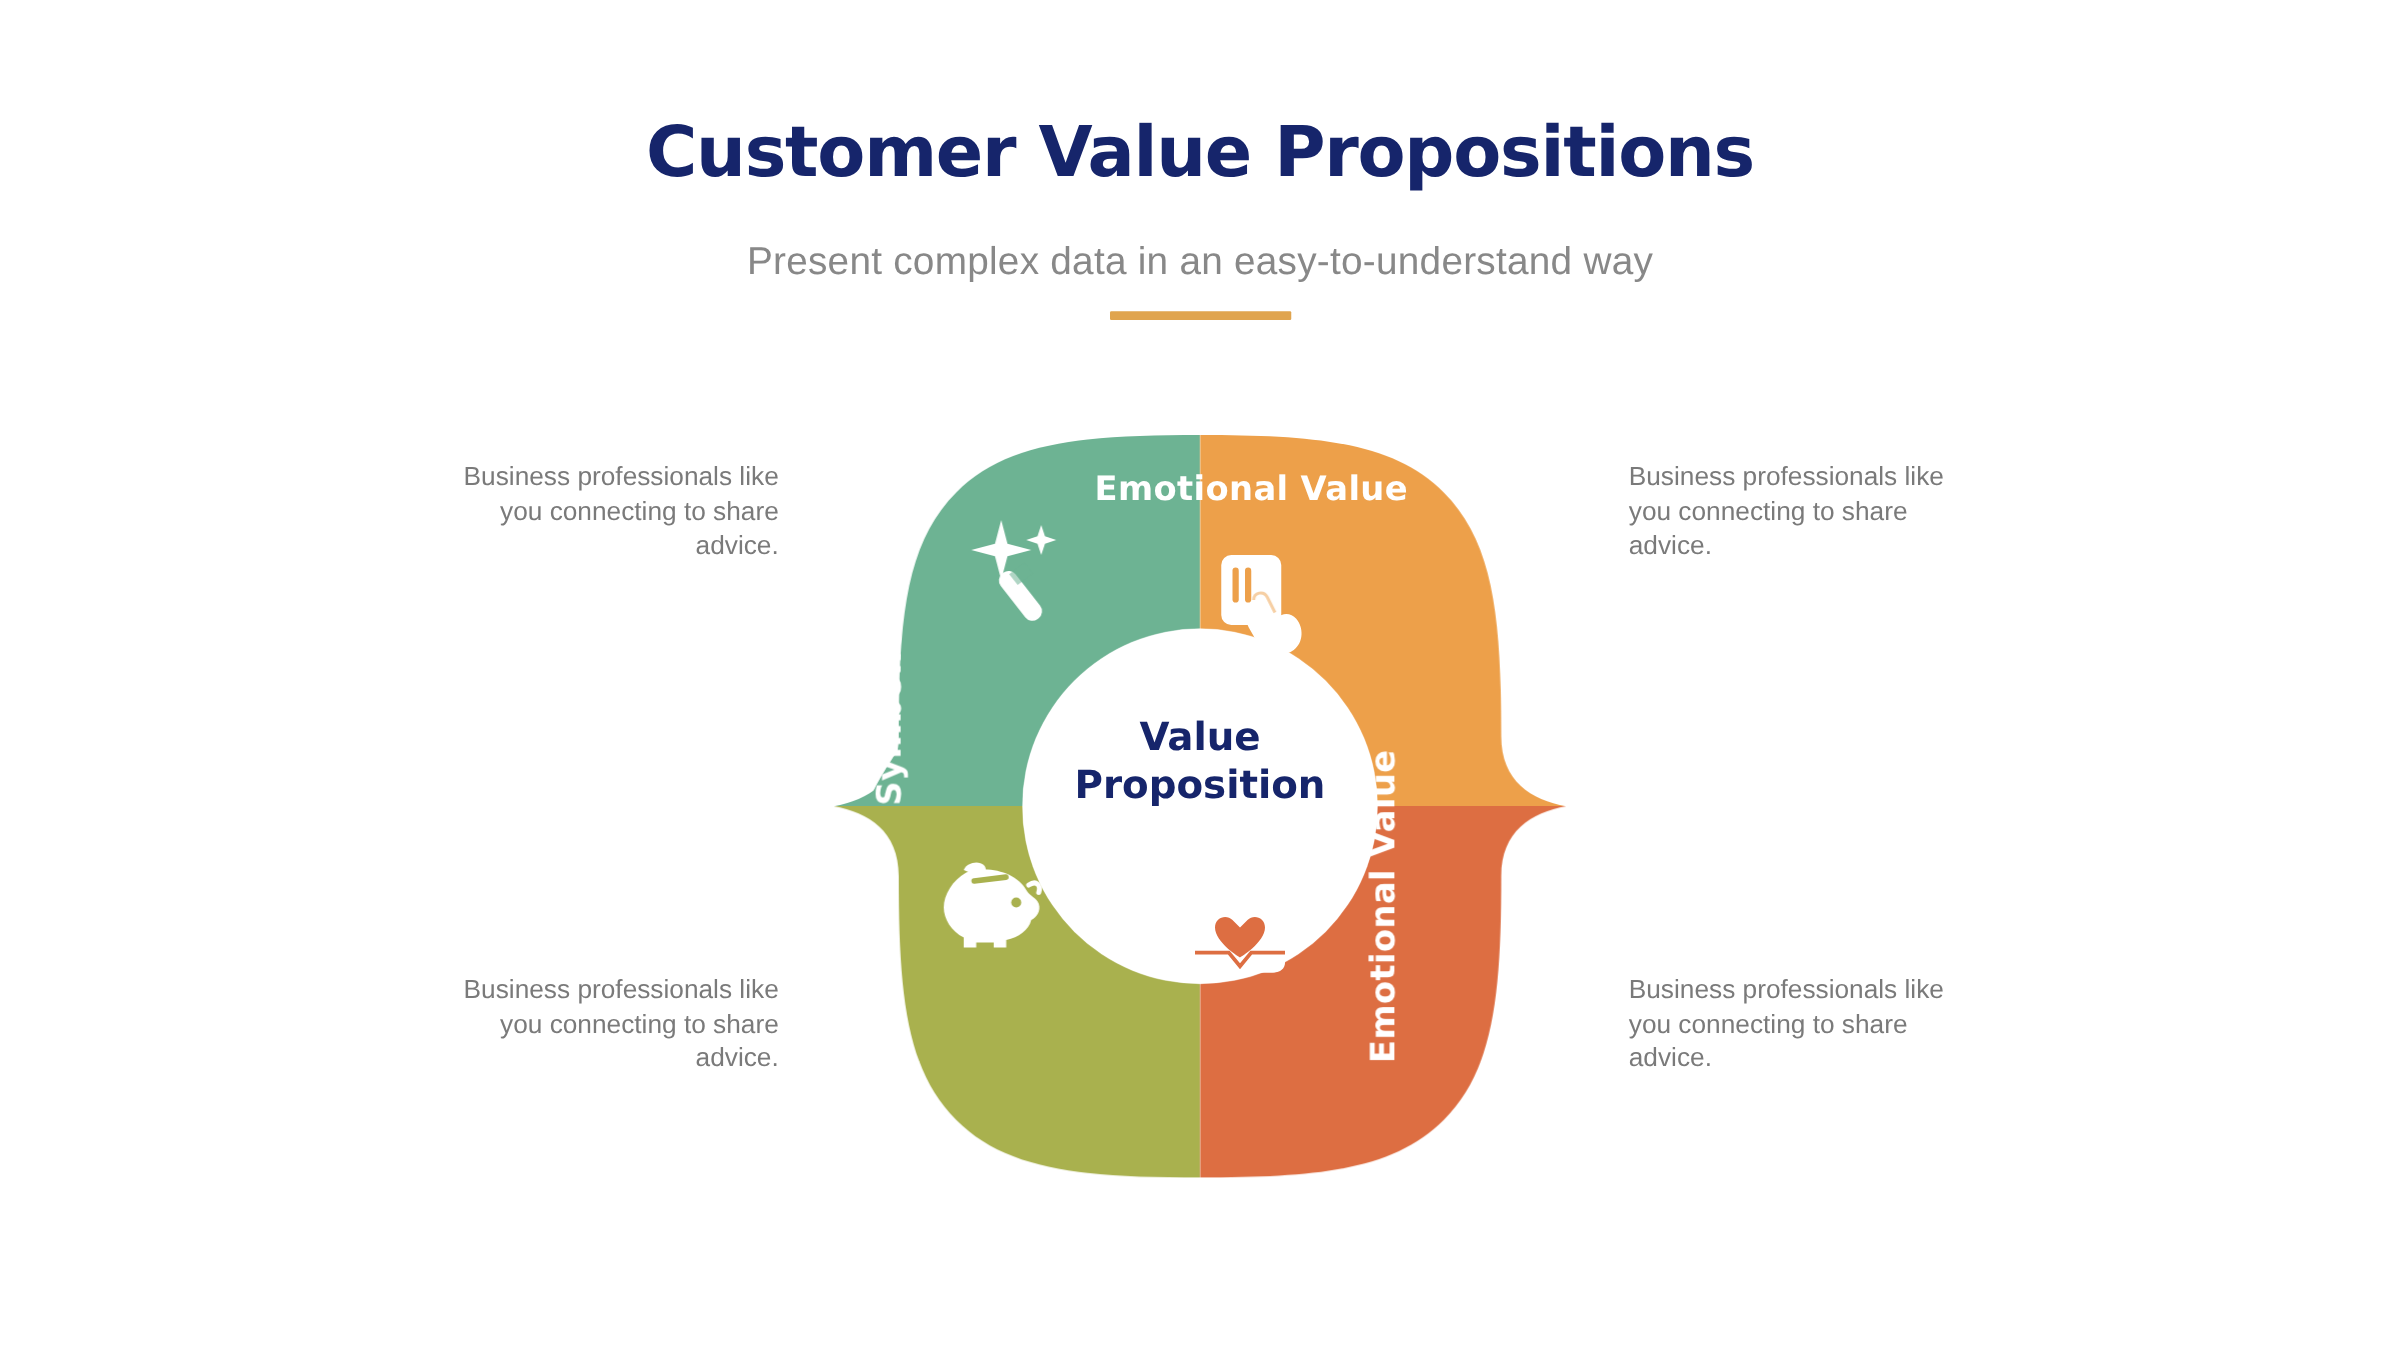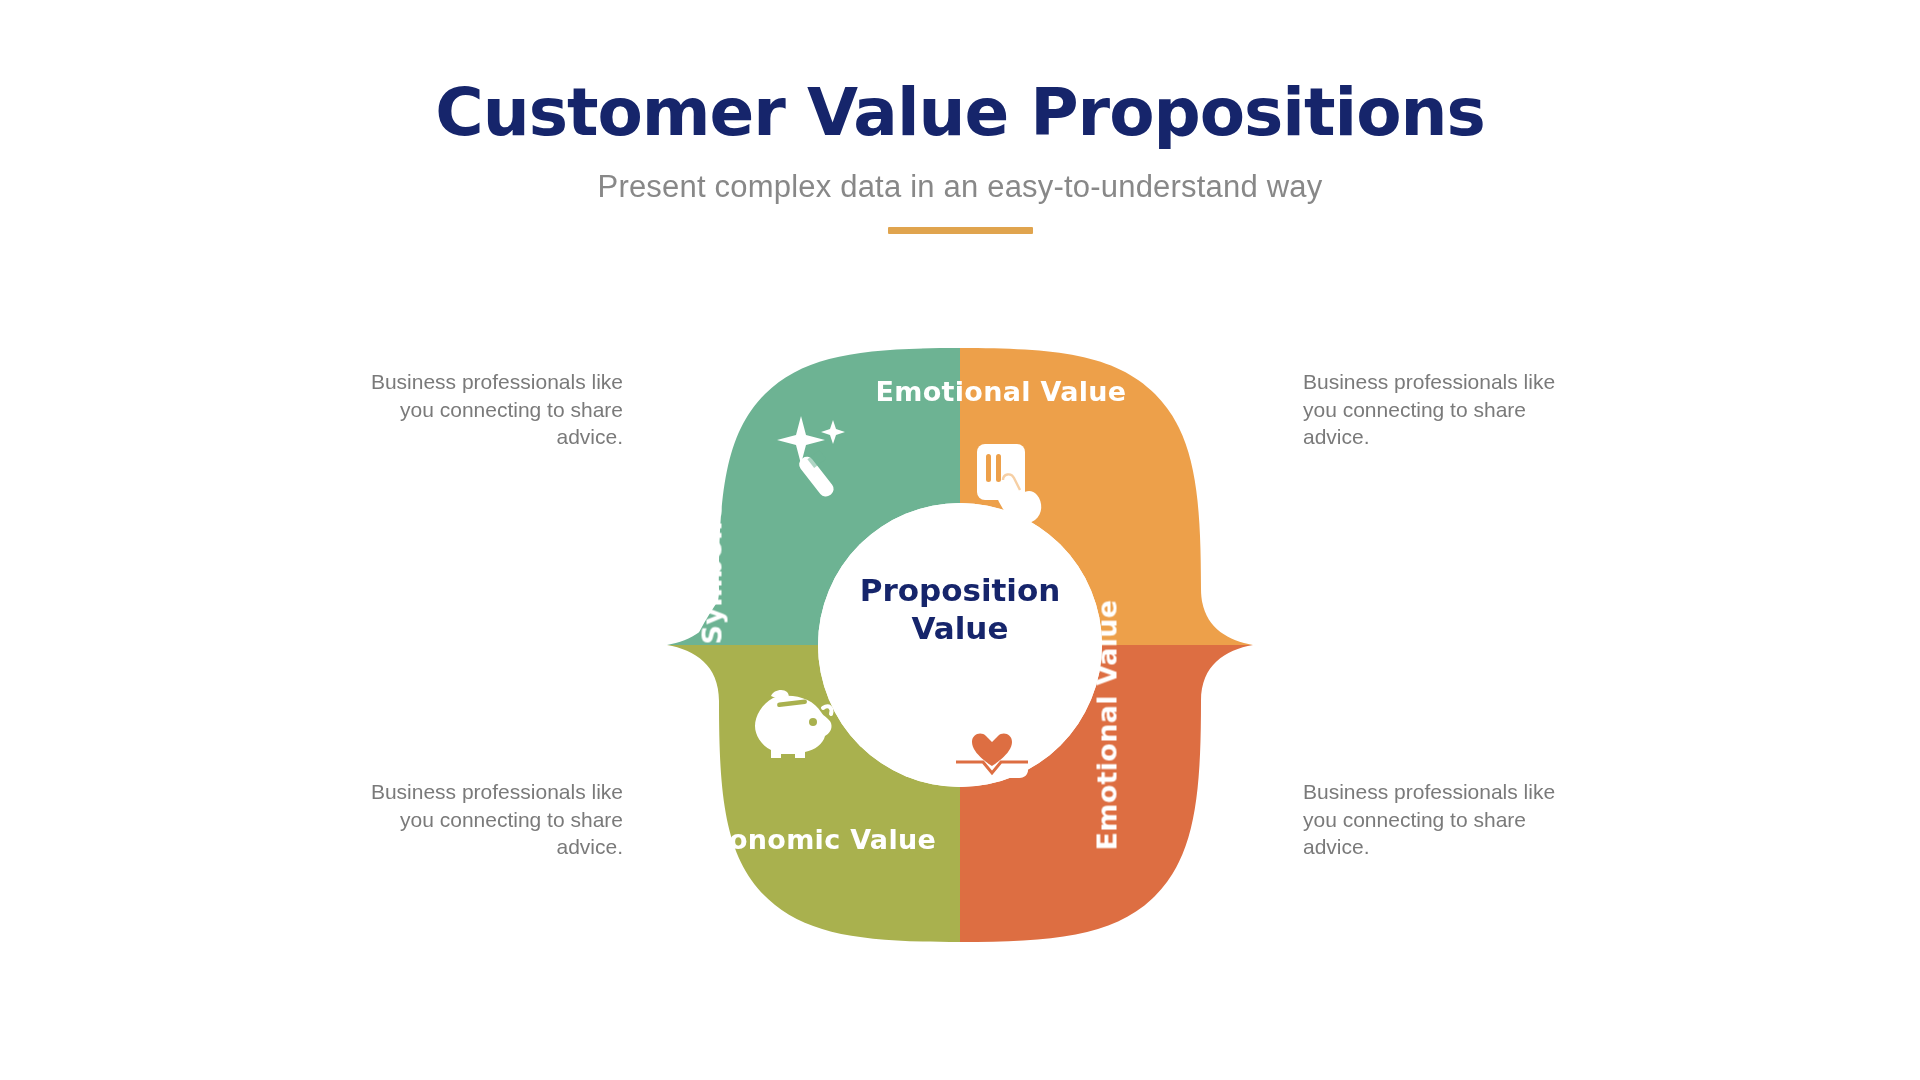--- a/index.html
+++ b/index.html
@@ -17,23 +17,23 @@
 
   
   .header {
     position: absolute;
     top: 0;
     left: 0;
     width: 1920px;
     text-align: center;
   }
   .page-title {
-    margin: 0;
+    margin: 16px;
     padding-top: 78px;
-    font-size: 66px;
+    font-size: 56px;
     font-weight: bold;
     color: #16256B;
     letter-spacing: -1px;
     line-height: 1.05;
     font-family: "DejaVu Sans", sans-serif;
   }
   .page-subtitle {
     margin: 0;
     padding-top: 22px;
     font-size: 31px;
@@ -222,31 +222,30 @@
       <g clip-path="url(#clipBL)">
         <path d="M305,602 C210,602 150,596 110,556 C70,516 64,456 64,361
                  C64,325 40,310 12,305 L305,305 Z" fill="#A9B14E"></path>
       </g>
     </g>
 
     <circle cx="305" cy="305" r="142" fill="#FFFFFF"></circle>
   </svg>
 
   <div class="center-label">
+    <div>Value</div>
     <div>Proposition</div>
-    <div>Value</div>
   </div>
 
   <div class="quad-label label-symbolic">Symbolic Value</div>
 
   <div class="quad-label label-functional">Emotional Value</div>
 
   <div class="quad-label label-emotional">Emotional Value</div>
 
-  <div class="quad-label label-economic">Economic Value</div>
 
   <div class="quad-icon icon-symbolic">
     <svg width="86" height="88" viewBox="0 0 86 88" xmlns="http://www.w3.org/2000/svg">
       <path d="M28,4 L33,23 L52,28 L33,33 L28,52 L23,33 L4,28 L23,23 Z" fill="#FFFFFF"></path>
       <path d="M60,8 L63,17 L72,20 L63,23 L60,32 L57,23 L48,20 L57,17 Z" fill="#FFFFFF"></path>
       <rect x="36" y="42" width="15" height="46" rx="7" transform="rotate(-38 43 65)" fill="#FFFFFF"></rect>
       <rect x="36" y="42" width="15" height="11" transform="rotate(-38 43 47)" fill="#6DB393" opacity="0.55"></rect>
     </svg>
   </div>
 

